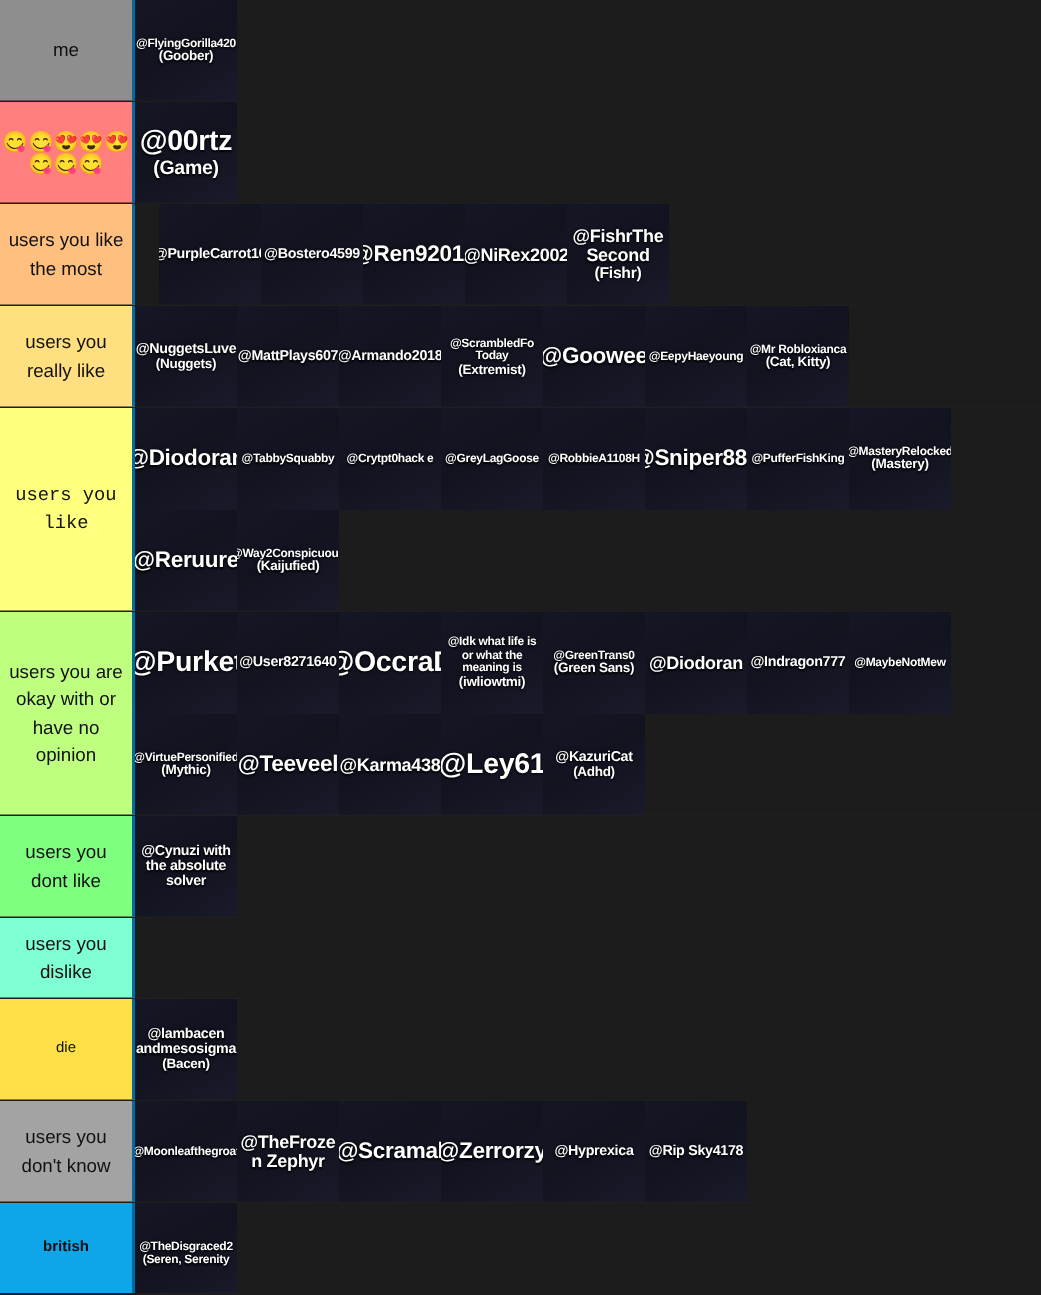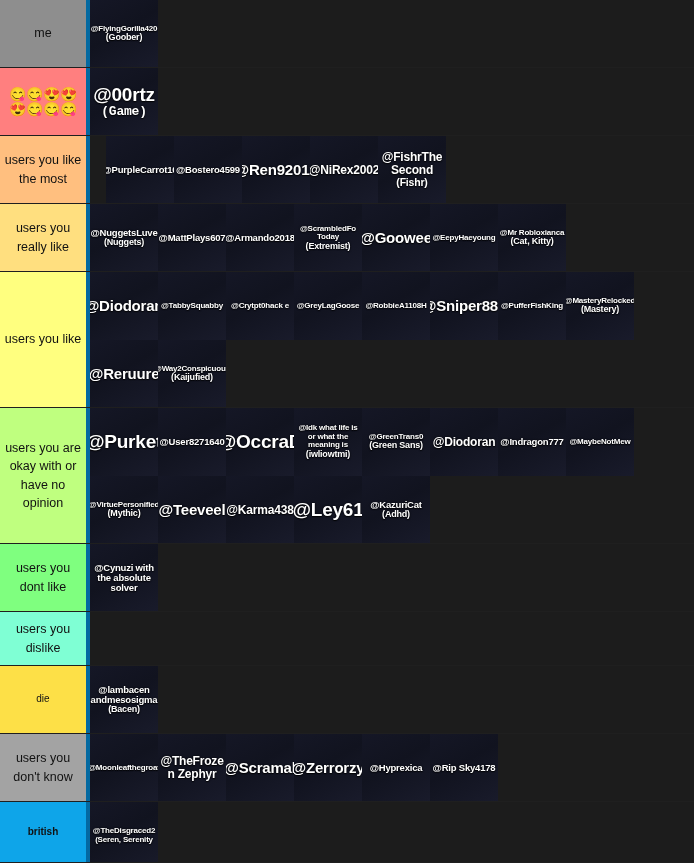--- a/index.html
+++ b/index.html
@@ -25,21 +25,21 @@
     width: 90px;
     min-width: 90px;
     display: flex;
     align-items: center;
     justify-content: center;
     text-align: center;
     color: #111;
     font-size: 12.5px;
     line-height: 1.45;
     padding: 3px 4px;
-    border-right: 4px solid #0369a1;
+    border-right: 2px solid #0369a1;
     word-wrap: break-word;
     overflow: hidden;
   }
   .tier-label.small { font-size: 10px; }
   .tier-label.emoji-label {
     font-size: 14px;
     line-height: 1.05;
     letter-spacing: -0.5px;
     justify-content: flex-start;
     align-items: center;
@@ -75,21 +75,21 @@
     letter-spacing: -0.2px;
   }
   .tier-item .item-text .nm { display: block; }
   .tier-item .item-text .sub { display: block; }
   
   .s-xl .nm { font-size: 19px; }
   .s-lg .nm { font-size: 15px; }
   .s-md .nm { font-size: 12px; }
   .s-sm .nm { font-size: 9.5px; }
   .s-xs .nm { font-size: 8px; }
-  .s-xl .sub, .s-lg .sub { font-size: 13px; font-family: Liberation Mono, monospace; }
+  .s-xl .sub, .s-lg .sub { font-size: 13px; }
   .s-md .sub { font-size: 10.5px; }
   .s-sm .sub, .s-xs .sub { font-size: 9px; }
   .wrap .nm { white-space: normal; word-break: break-word; }
   .wrap .sub { white-space: normal; }
 
   
   .brand {
     position: absolute;
     right: 10px;
     top: 10px;
@@ -224,21 +224,21 @@
         </div>
         <div class="tier-item">
           <span class="item-text s-xs">
             <span class="nm">@Mr Robloxianca</span>
             <span class="sub">(Cat, Kitty)</span>
           </span>
         </div>
       </div>
     </div>
     <div class="tier-row" style="height: 136px;">
-      <div class="tier-label" style="background: rgb(255, 255, 127);">users you like</div>
+      <div class="tier-label" style="background: rgb(255, 255, 127); font-family: Liberation Mono, monospace;">users you like</div>
       <div class="tier-items">
         <div class="tier-item">
           <span class="item-text s-lg">
             <span class="nm">@Diodoran</span>
           </span>
         </div>
         <div class="tier-item">
           <span class="item-text s-xs">
             <span class="nm">@TabbySquabby</span>
           </span>

